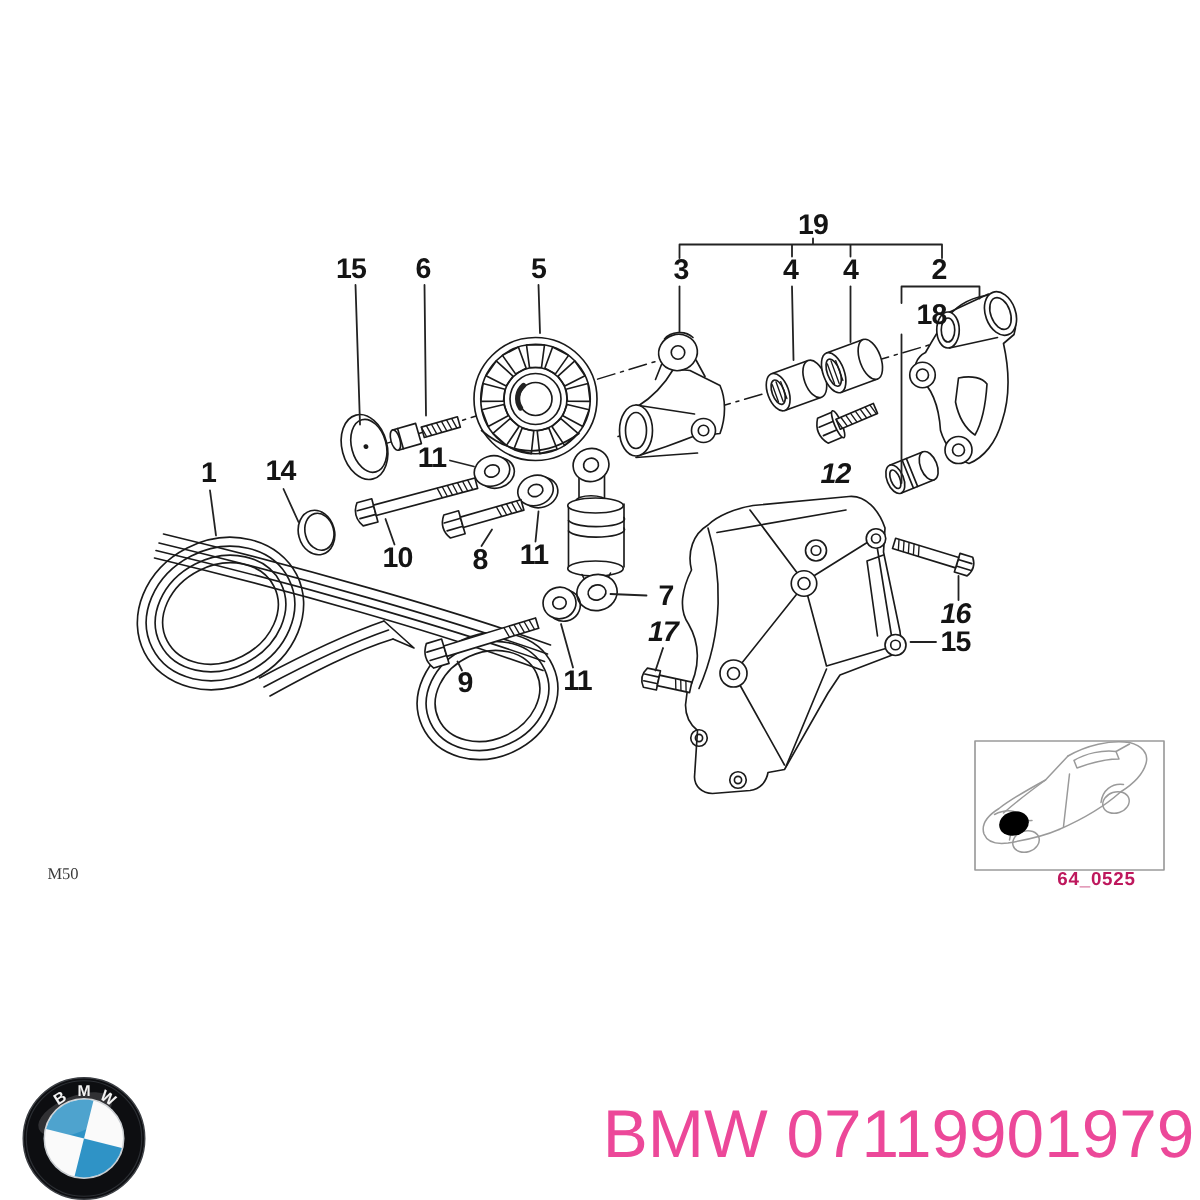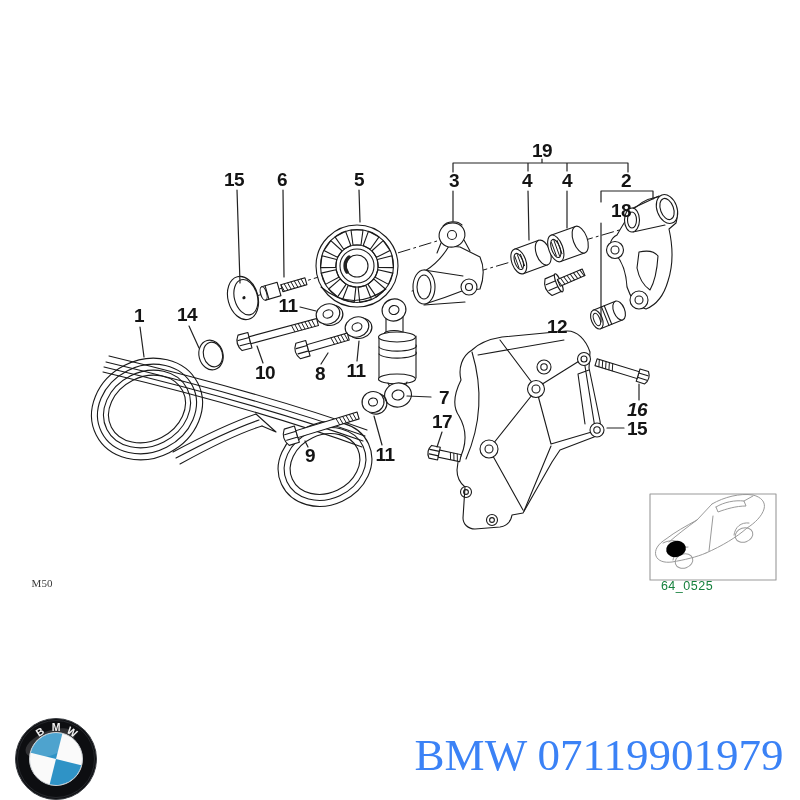--- a/index.html
+++ b/index.html
@@ -5,24 +5,24 @@
   html,body{margin:0;padding:0;background:#fff;}
   .page{position:relative;width:800px;height:800px;background:#ffffff;overflow:hidden;
         font-family:"Liberation Sans",sans-serif;}
   .art{position:absolute;left:0;top:0;}
   .callout{position:absolute;transform:translate(-50%,-50%);
            font-weight:700;font-size:19px;color:#141414;letter-spacing:-0.5px;
            font-family:"Liberation Sans",sans-serif;white-space:nowrap;}
   .engine-code{position:absolute;transform:translate(-50%,-50%);
                font-family:"Liberation Serif",serif;font-size:11px;color:#3a3a3a;}
   .inset-code{position:absolute;transform:translate(-50%,-50%);
-              font-weight:400;font-size:12.5px;color:#15803d;letter-spacing:0.5px;}
+              font-weight:700;font-size:12.5px;color:#be185d;letter-spacing:0.5px;margin-left:44px;}
   .part-number{position:absolute;left:599px;top:733px;transform:translateX(-50%);
-               font-size:45px;line-height:45px;color:#3b82f6;white-space:nowrap;
-               font-family:Liberation Serif, serif;}
+               font-size:45px;line-height:45px;color:#ec4899;white-space:nowrap;
+               font-family:Liberation Sans, sans-serif;}
   .logo{position:absolute;left:14px;top:717px;}
 </style>
 </head>
 <body>
 
 <div class="page">
 
   <svg id="art" class="art" width="800" height="800" viewBox="0 0 800 800" stroke="#1a1a1a" stroke-width="1.1" fill="none" stroke-linecap="round" stroke-linejoin="round">
 
     <g stroke-dasharray="12 4 2 4" stroke-width="1">
@@ -338,26 +338,26 @@
       <div class="callout" style="left: 567px; top: 181px;">4</div>
       <div class="callout" style="left: 359px; top: 180px;">5</div>
       <div class="callout" style="left: 282px; top: 180px;">6</div>
       <div class="callout" style="left: 444px; top: 398px;">7</div>
       <div class="callout" style="left: 320px; top: 374px;">8</div>
       <div class="callout" style="left: 310px; top: 456px;">9</div>
       <div class="callout" style="left: 265px; top: 373px; text-align: center;">10</div>
       <div class="callout" style="left: 288px; top: 306px;">11</div>
       <div class="callout" style="left: 356px; top: 371px;">11</div>
       <div class="callout" style="left: 385px; top: 455px;">11</div>
-      <div class="callout" style="left: 557px; top: 327px;">12</div>
+      <div class="callout" style="left: 557px; top: 317px; font-style: italic;">12</div>
       <div class="callout" style="left: 234px; top: 180px;">15</div>
       <div class="callout" style="left: 187px; top: 315px; text-align: center;">14</div>
       <div class="callout" style="left: 637px; top: 429px;">15</div>
       <div class="callout" style="left: 637px; top: 410px; font-style: italic;">16</div>
-      <div class="callout" style="left: 442px; top: 422px;">17</div>
+      <div class="callout" style="left: 442px; top: 422px; font-style: italic;">17</div>
       <div class="callout" style="left: 599px; top: 211px; margin-left: 22px;">18</div>
       <div class="callout" style="left: 542px; top: 151px;">19</div>
     </div>
 
   <svg class="logo" width="86" height="83" viewBox="0 0 86 83">
     <circle cx="42" cy="42" r="40.5" fill="#0d0e11" stroke="#3c3f44" stroke-width="1"></circle>
     <circle cx="42" cy="42" r="38.5" fill="none" stroke="#2c2f34" stroke-width="0.8"></circle>
     <circle cx="42" cy="42" r="26.5" fill="#fafafa" stroke="#c9cdd1" stroke-width="1"></circle>
     <g transform="rotate(14 42 42)">
       <path d="M42,42 L42,16 A26,26 0 0 0 16,42 Z" fill="#2f93c6"></path>

